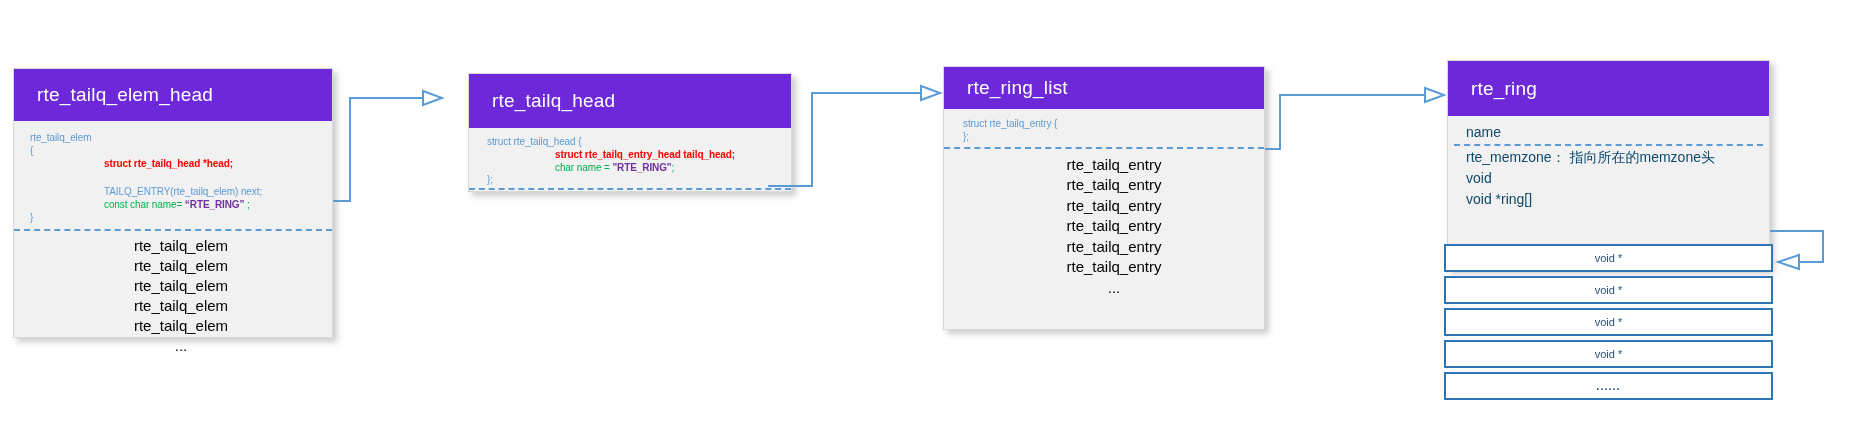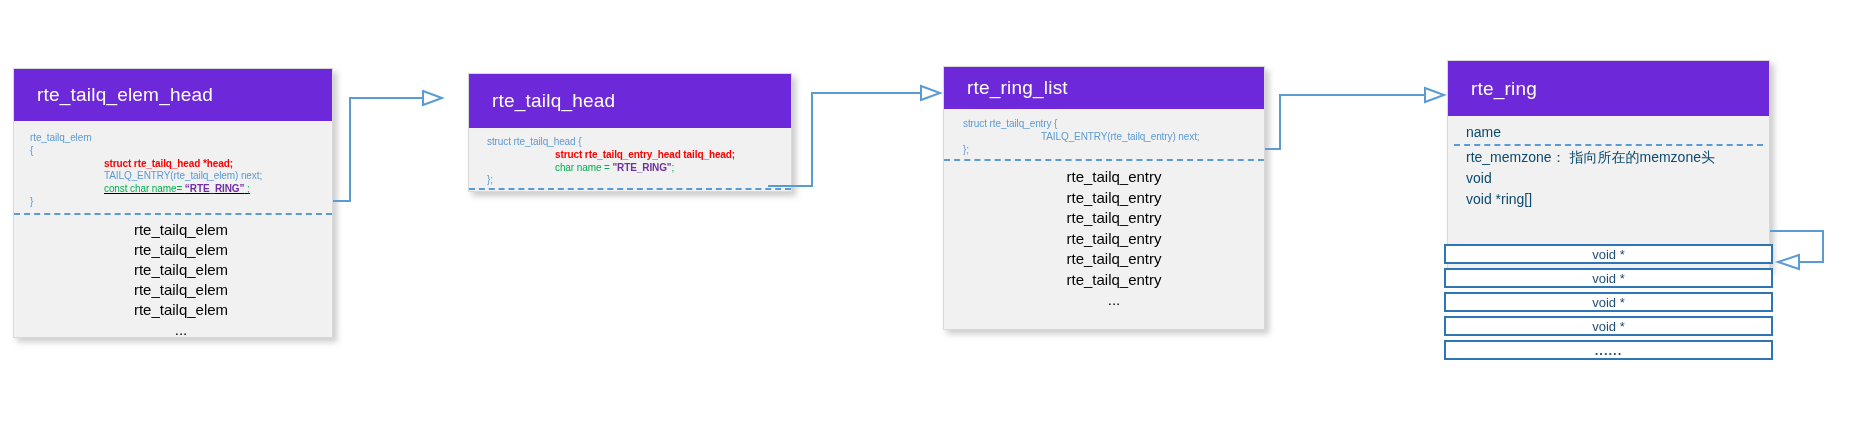--- a/index.html
+++ b/index.html
@@ -33,42 +33,42 @@
   .c-dark   { color:#404040; }
   .dashed-sep { border-top:2px dashed #5b9bd5; }
   .entries { color:#000000;text-align:center; }
   .entry-line { white-space:pre; }
   .fields { color:#0c4a6e; font-size:14px; }
   .field-line { white-space:pre; padding-left:18px; }
   .slot-stack { position:absolute; }
   .slot {
     background:#ffffff;
     border:2px solid #2e75b6;
-    height:20px; margin-bottom:4px;
+    height:28px; margin-bottom:4px;
     display:flex; align-items:center; justify-content:center;
-    font-size:13px; color:#1f4e79;
+    font-size:11px; color:#1f4e79;
   }
   .slot.dots { font-weight:bold; letter-spacing:1px; }
   svg.connectors { position:absolute; left:0; top:0; pointer-events:none; }
   svg.connectors path { fill:none; stroke:#5b9bd5; stroke-width:2; }
   svg.connectors polygon { fill:#ffffff; stroke:#5b9bd5; stroke-width:2; }
 </style>
 </head>
 <body>
 
 <div class="box" style="left:13px; top:68px; width:320px; height:270px;">
   <div class="box-header" style="height:52px;">
     <span>rte_tailq_elem_head</span>
   </div>
   <div class="code" style="padding:11px 0 0 16px;">
     <div class="code-line c-blue">rte_tailq_elem</div>
     <div class="code-line c-blue">{</div>
     <div class="code-line c-red" style="padding-left:74px;">struct rte_tailq_head *head;</div>
-    <div class="code-line c-blue" style="padding-left:74px;">TAILQ_ENTRY(rte_tailq_elem) next;</div>
-    <div class="code-line" style="padding-left:74px;text-decoration:underline;"><span class="c-green">const char name= </span><span class="c-purple">“RTE_RING”</span><span class="c-green"> ;</span></div>
+    <div class="code-line c-blue" style="padding-left:74px;margin-top:16px;">TAILQ_ENTRY(rte_tailq_elem) next;</div>
+    <div class="code-line" style="padding-left:74px;"><span class="c-green">const char name= </span><span class="c-purple">“RTE_RING”</span><span class="c-green"> ;</span></div>
     <div class="code-line c-blue">}</div>
   </div>
   <div class="dashed-sep" style="margin-top:4px;"></div>
   <div class="entries" style="padding:5px 0 0 16px; font-size:15px; line-height:20px;">
     <div class="entry-line">rte_tailq_elem</div>
     <div class="entry-line">rte_tailq_elem</div>
     <div class="entry-line">rte_tailq_elem</div>
     <div class="entry-line">rte_tailq_elem</div>
     <div class="entry-line">rte_tailq_elem</div>
     <div class="entry-line">...</div>
@@ -87,21 +87,20 @@
   </div>
   <div class="dashed-sep" style="margin-top:1px;"></div>
 </div>
 
 <div class="box" style="left:943px; top:66px; width:322px; height:264px;">
   <div class="box-header" style="height:42px;">
     <span>rte_ring_list</span>
   </div>
   <div class="code" style="padding:9px 7px 0 19px;">
     <div class="code-line c-blue">struct rte_tailq_entry {</div>
-    <div class="code-line c-blue" style="padding-left:78px;">TAILQ_ENTRY(rte_tailq_entry) next;</div>
     <div class="code-line c-blue">};</div>
   </div>
   <div class="dashed-sep" style="margin-top:3px;"></div>
   <div class="entries" style="padding:6px 0 0 20px; font-size:15px; line-height:20.5px;">
     <div class="entry-line">rte_tailq_entry</div>
     <div class="entry-line">rte_tailq_entry</div>
     <div class="entry-line">rte_tailq_entry</div>
     <div class="entry-line">rte_tailq_entry</div>
     <div class="entry-line">rte_tailq_entry</div>
     <div class="entry-line">rte_tailq_entry</div>

